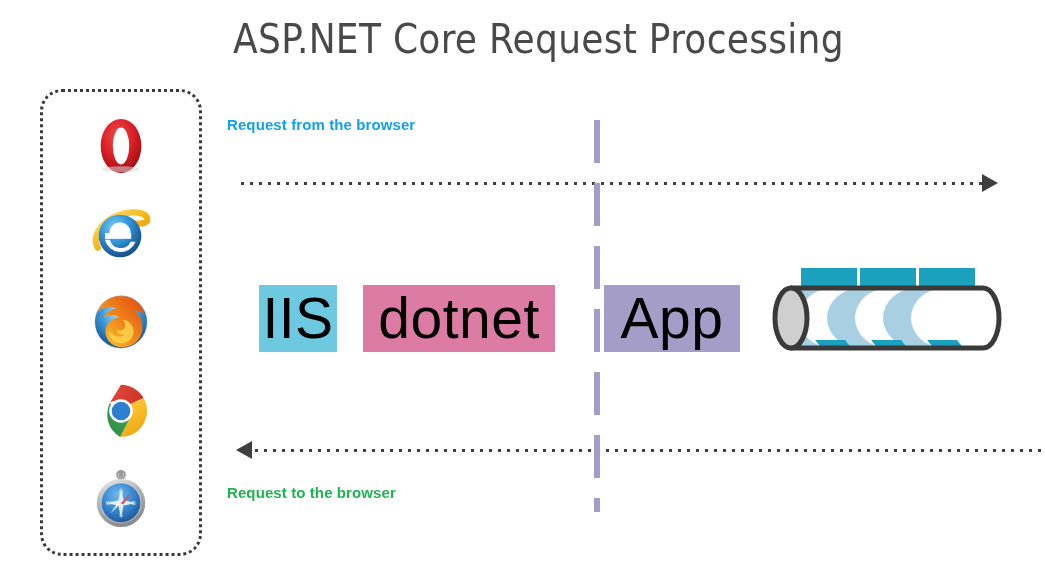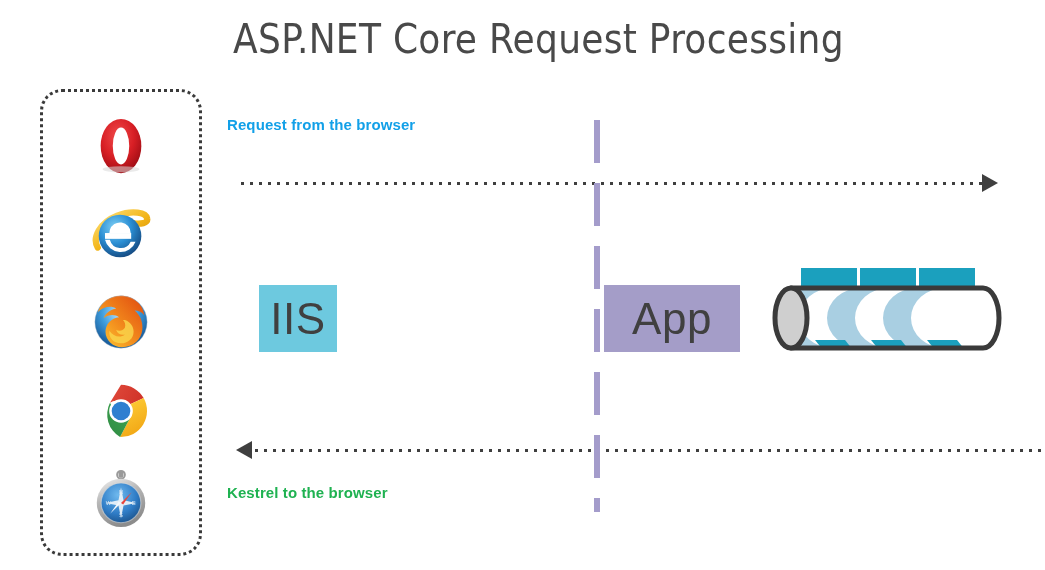--- a/index.html
+++ b/index.html
@@ -138,22 +138,22 @@
     color: #6B5FA8;
     white-space: nowrap;
   }
 
   
   .stage-box {
     position: absolute;
     display: flex;
     align-items: center;
     justify-content: center;
-    color: #404040;
-    font-size: 44px;
+    color: #000000;
+    font-size: 57px;
     font-weight: 500;
     letter-spacing: 0.5px;
     line-height: 1;
   }
   .box-iis    { left: 243px; top: 285px; width: 78px;  height: 67px; background: #6DC9DF; }
   .box-dotnet { left: 347px; top: 285px; width: 192px; height: 67px; background: #DC7CA5; }
   .box-app    { left: 588px; top: 285px; width: 136px; height: 67px; background: #A49DC8; }
 
   
   .pipeline {
@@ -295,25 +295,26 @@
   <div class="flow-label label-request">Request from the browser</div>
   <div class="flow-line request-line">
     <div class="flow-dots"></div>
     <div class="arrowhead right"></div>
   </div>
 
   <div class="flow-line response-line">
     <div class="flow-dots"></div>
     <div class="arrowhead left"></div>
   </div>
-  <div class="flow-label label-response">Kestrel to the browser</div>
+  <div class="flow-label label-response">Request to the browser</div>
 
   <div class="kestrel-line"></div>
 
   <div class="stage-box box-iis">IIS</div>
+  <div class="stage-box box-dotnet">dotnet</div>
   <div class="stage-box box-app">App</div>
 
   <div class="pipeline">
     <svg viewBox="0 0 250 112">
       <defs>
         <clipPath id="cylClip">
           <path d="M30 26 H222 A16 30 0 0 1 222 86 H30 A16 30 0 0 1 30 26 Z"></path>
         </clipPath>
       </defs>
 

